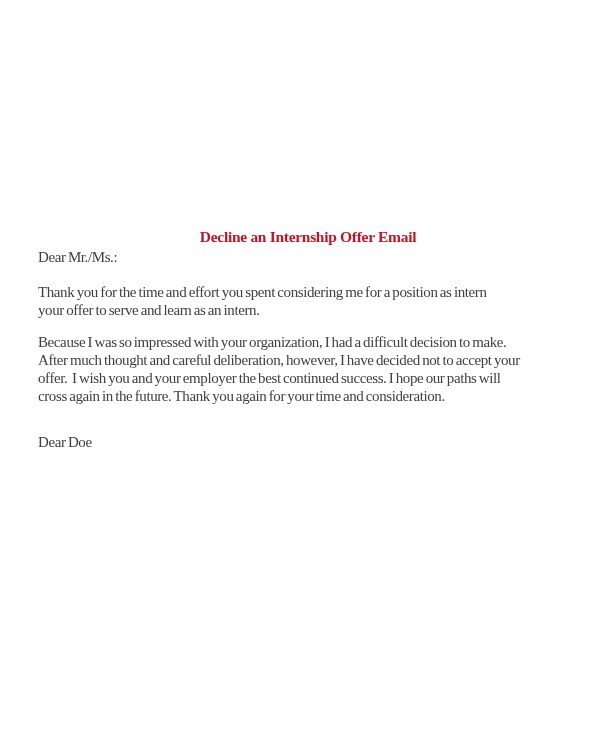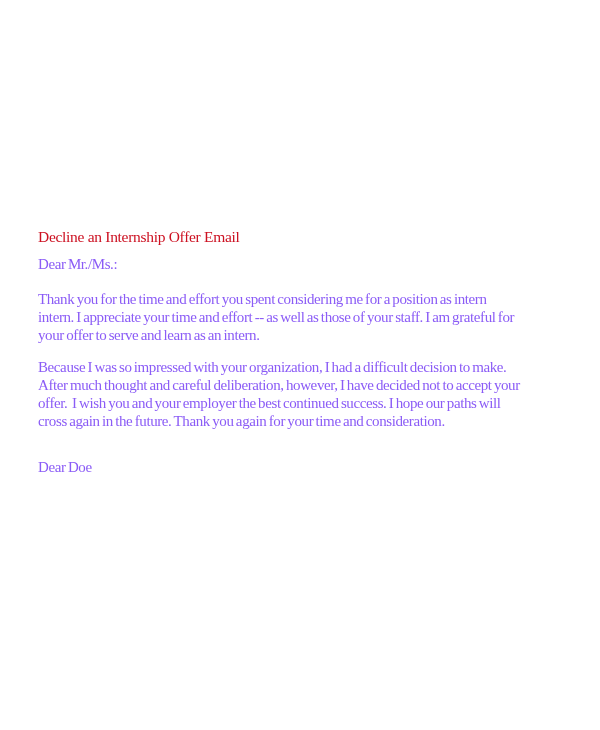--- a/index.html
+++ b/index.html
@@ -15,32 +15,33 @@
     overflow: hidden;
     font-family: "Liberation Serif", serif;
   }
   .content {
     position: absolute;
     left: 38px;
     top: 228px;
     width: 540px;
   }
   .heading {
-    margin: 0 0 9px 0;
+    margin: 0 0 2px 0;
     font-size: 15.5px;
     line-height: 18px;
-    font-weight: normal;
+    font-weight: bold;
     color: #cc1021;
     letter-spacing: -0.3px;
     white-space: pre;
+    text-align: center;
   }
   .line {
     font-size: 15px;
     line-height: 18px;
-    color: #8b5cf6;
+    color: #404040;
     letter-spacing: -0.4px;
     word-spacing: -1px;
     white-space: pre;
   }
   .salutation { margin: 0 0 17px 0; }
   .paragraph { margin: 0; padding: 0; }
   .p1 { margin-bottom: 14px; }
   .p2 { margin-bottom: 28px; }
   .closing { margin: 0 0 32px 0; }
   .signature { margin: 0; }
@@ -50,21 +51,20 @@
 
 <div class="page">
   <div class="content">
 
     <h1 class="heading">Decline an Internship Offer Email</h1>
 
     <div class="line salutation">Dear Mr./Ms.:</div>
 
     <div class="paragraph p1">
       <div class="line">Thank you for the time and effort you spent considering me for a position as intern</div>
-      <div class="line">intern. I appreciate your time and effort -- as well as those of your staff. I am grateful for</div>
       <div class="line">your offer to serve and learn as an intern.</div>
     </div>
 
     <div class="paragraph p2">
       <div class="line">Because I was so impressed with your organization, I had a difficult decision to make.</div>
       <div class="line">After much thought and careful deliberation, however, I have decided not to accept your</div>
       <div class="line">offer.  I wish you and your employer the best continued success. I hope our paths will</div>
       <div class="line">cross again in the future. Thank you again for your time and consideration.</div>
     </div>
 

